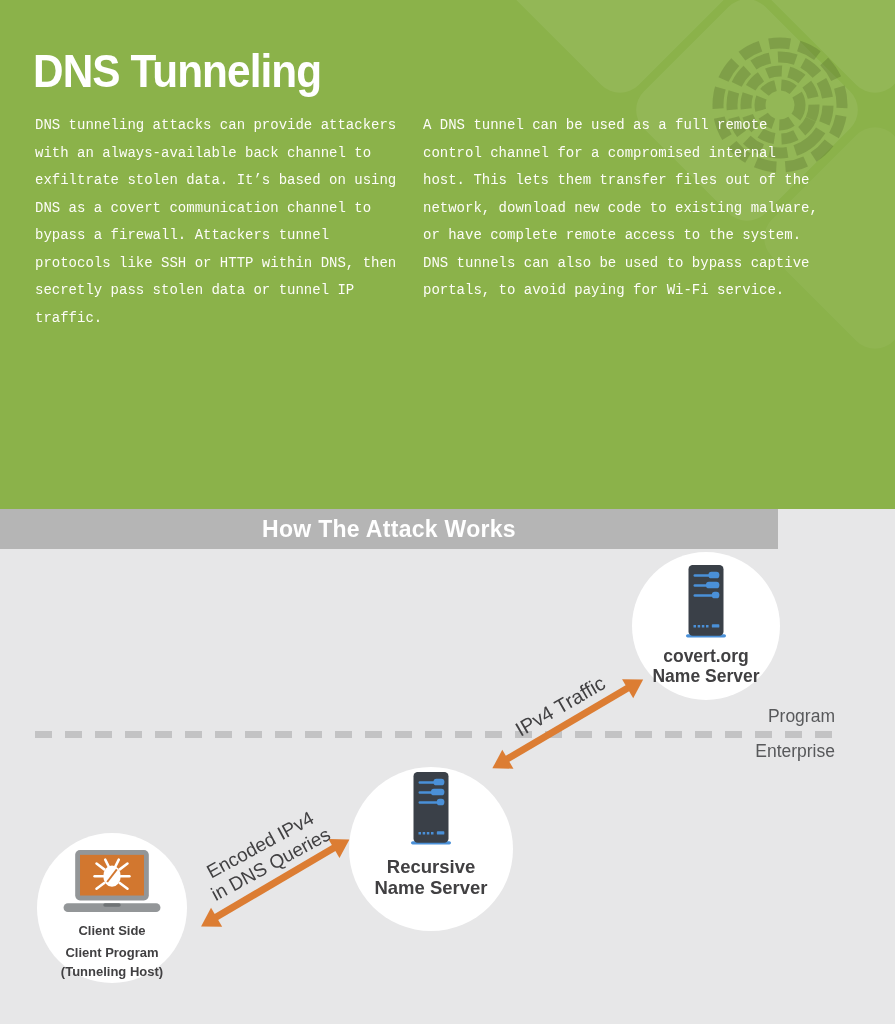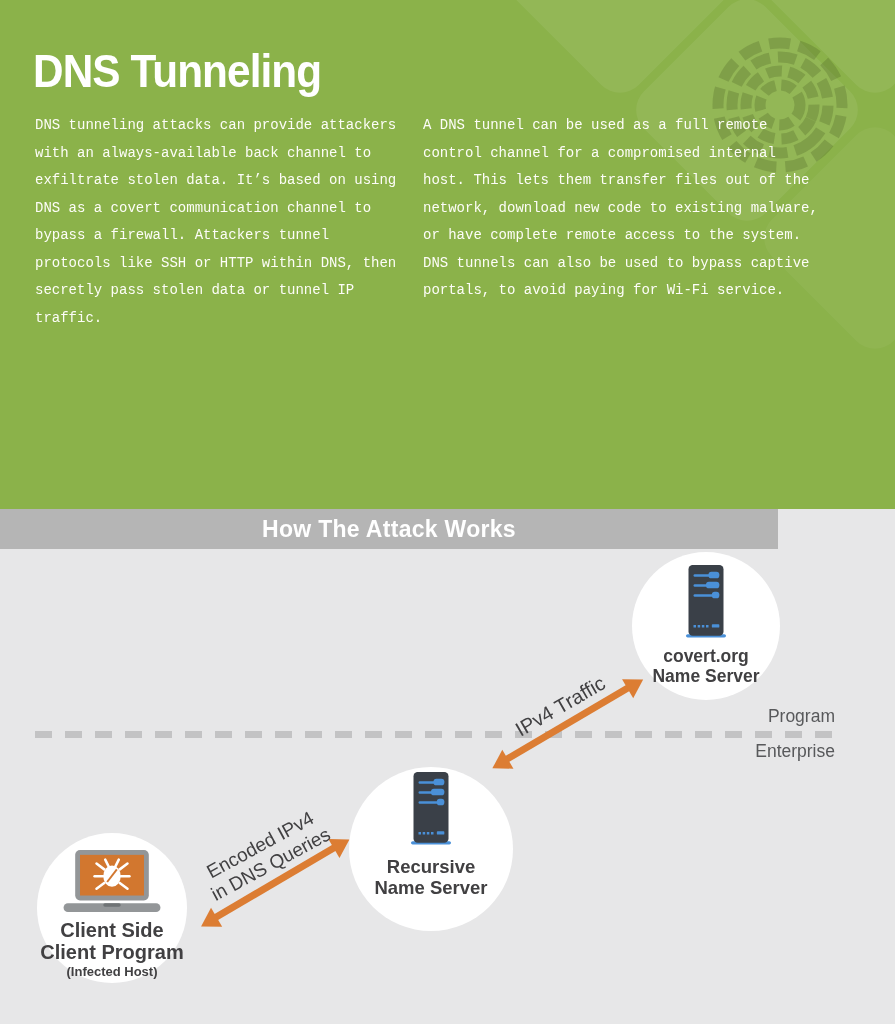--- a/index.html
+++ b/index.html
@@ -36,21 +36,21 @@
         align-items:center;text-align:center;color:var(--dark);font-weight:bold;}
   .node .lbl{font-size:17.5px;line-height:20px;}
   .node .sub{font-size:13px;line-height:16px;margin-top:1px;}
   .node-hacker{left:632px;top:3px;width:148px;height:148px;padding-top:13px;}
   .node-hacker .icon{margin-bottom:6px;}
   .node-recursive{left:349px;top:218px;width:164px;height:164px;padding-top:5px;}
   .node-recursive .icon{margin-bottom:9px;}
   .node-recursive .lbl{font-size:18.5px;line-height:21px;}
   .node-client{left:37px;top:284px;width:150px;height:150px;padding-top:17px;}
   .node-client .icon{margin-bottom:8px;}
-  .node-client .lbl{font-size:20px;line-height:21.5px;}
+  .node-client .lbl{font-size:13px;line-height:21.5px;}
   .arrow{position:absolute;height:7px;background:var(--orange);}
   .arrow::before,.arrow::after{content:'';position:absolute;top:50%;transform:translateY(-50%);
         border-top:11px solid transparent;border-bottom:11px solid transparent;}
   .arrow::before{left:-17px;border-right:18px solid var(--orange);}
   .arrow::after{right:-17px;border-left:18px solid var(--orange);}
   .arrow-ipv4{left:497px;top:171px;width:141px;transform:rotate(-30.5deg);}
   .arrow-encoded{left:206px;top:330px;width:138px;transform:rotate(-30.4deg);}
   .arrow-label{position:absolute;color:var(--dark);text-align:center;white-space:nowrap;}
   .arrow-label.ipv4{left:498px;top:146px;width:125px;font-size:20px;transform:rotate(-30deg);}
   .arrow-label.encoded{left:193px;top:284px;width:145px;font-size:19px;line-height:21.5px;transform:rotate(-28.5deg);}
@@ -152,17 +152,17 @@
           <line x1="47" y1="18" x2="43" y2="10"></line>
             <line x1="53" y1="18" x2="57" y2="10"></line>
         </g>
         <ellipse cx="50" cy="27" rx="9" ry="11" fill="#fff"></ellipse>
         <line x1="45" y1="33" x2="55" y2="20" stroke="#D2772F" stroke-width="2"></line>
         <rect x="0" y="55" width="100" height="9" rx="4.5" fill="#939698"></rect>
         <rect x="41" y="55" width="18" height="3.5" rx="1.75" fill="#6F7375"></rect>
       </svg>
       <div class="lbl">Client Side</div>
       <div class="lbl">Client Program</div>
-      <div class="sub">(Infected Host)</div>
+      <div class="sub">(Tunneling Host)</div>
     </div>
 
   </div>
 </div>
 
 </body></html>

